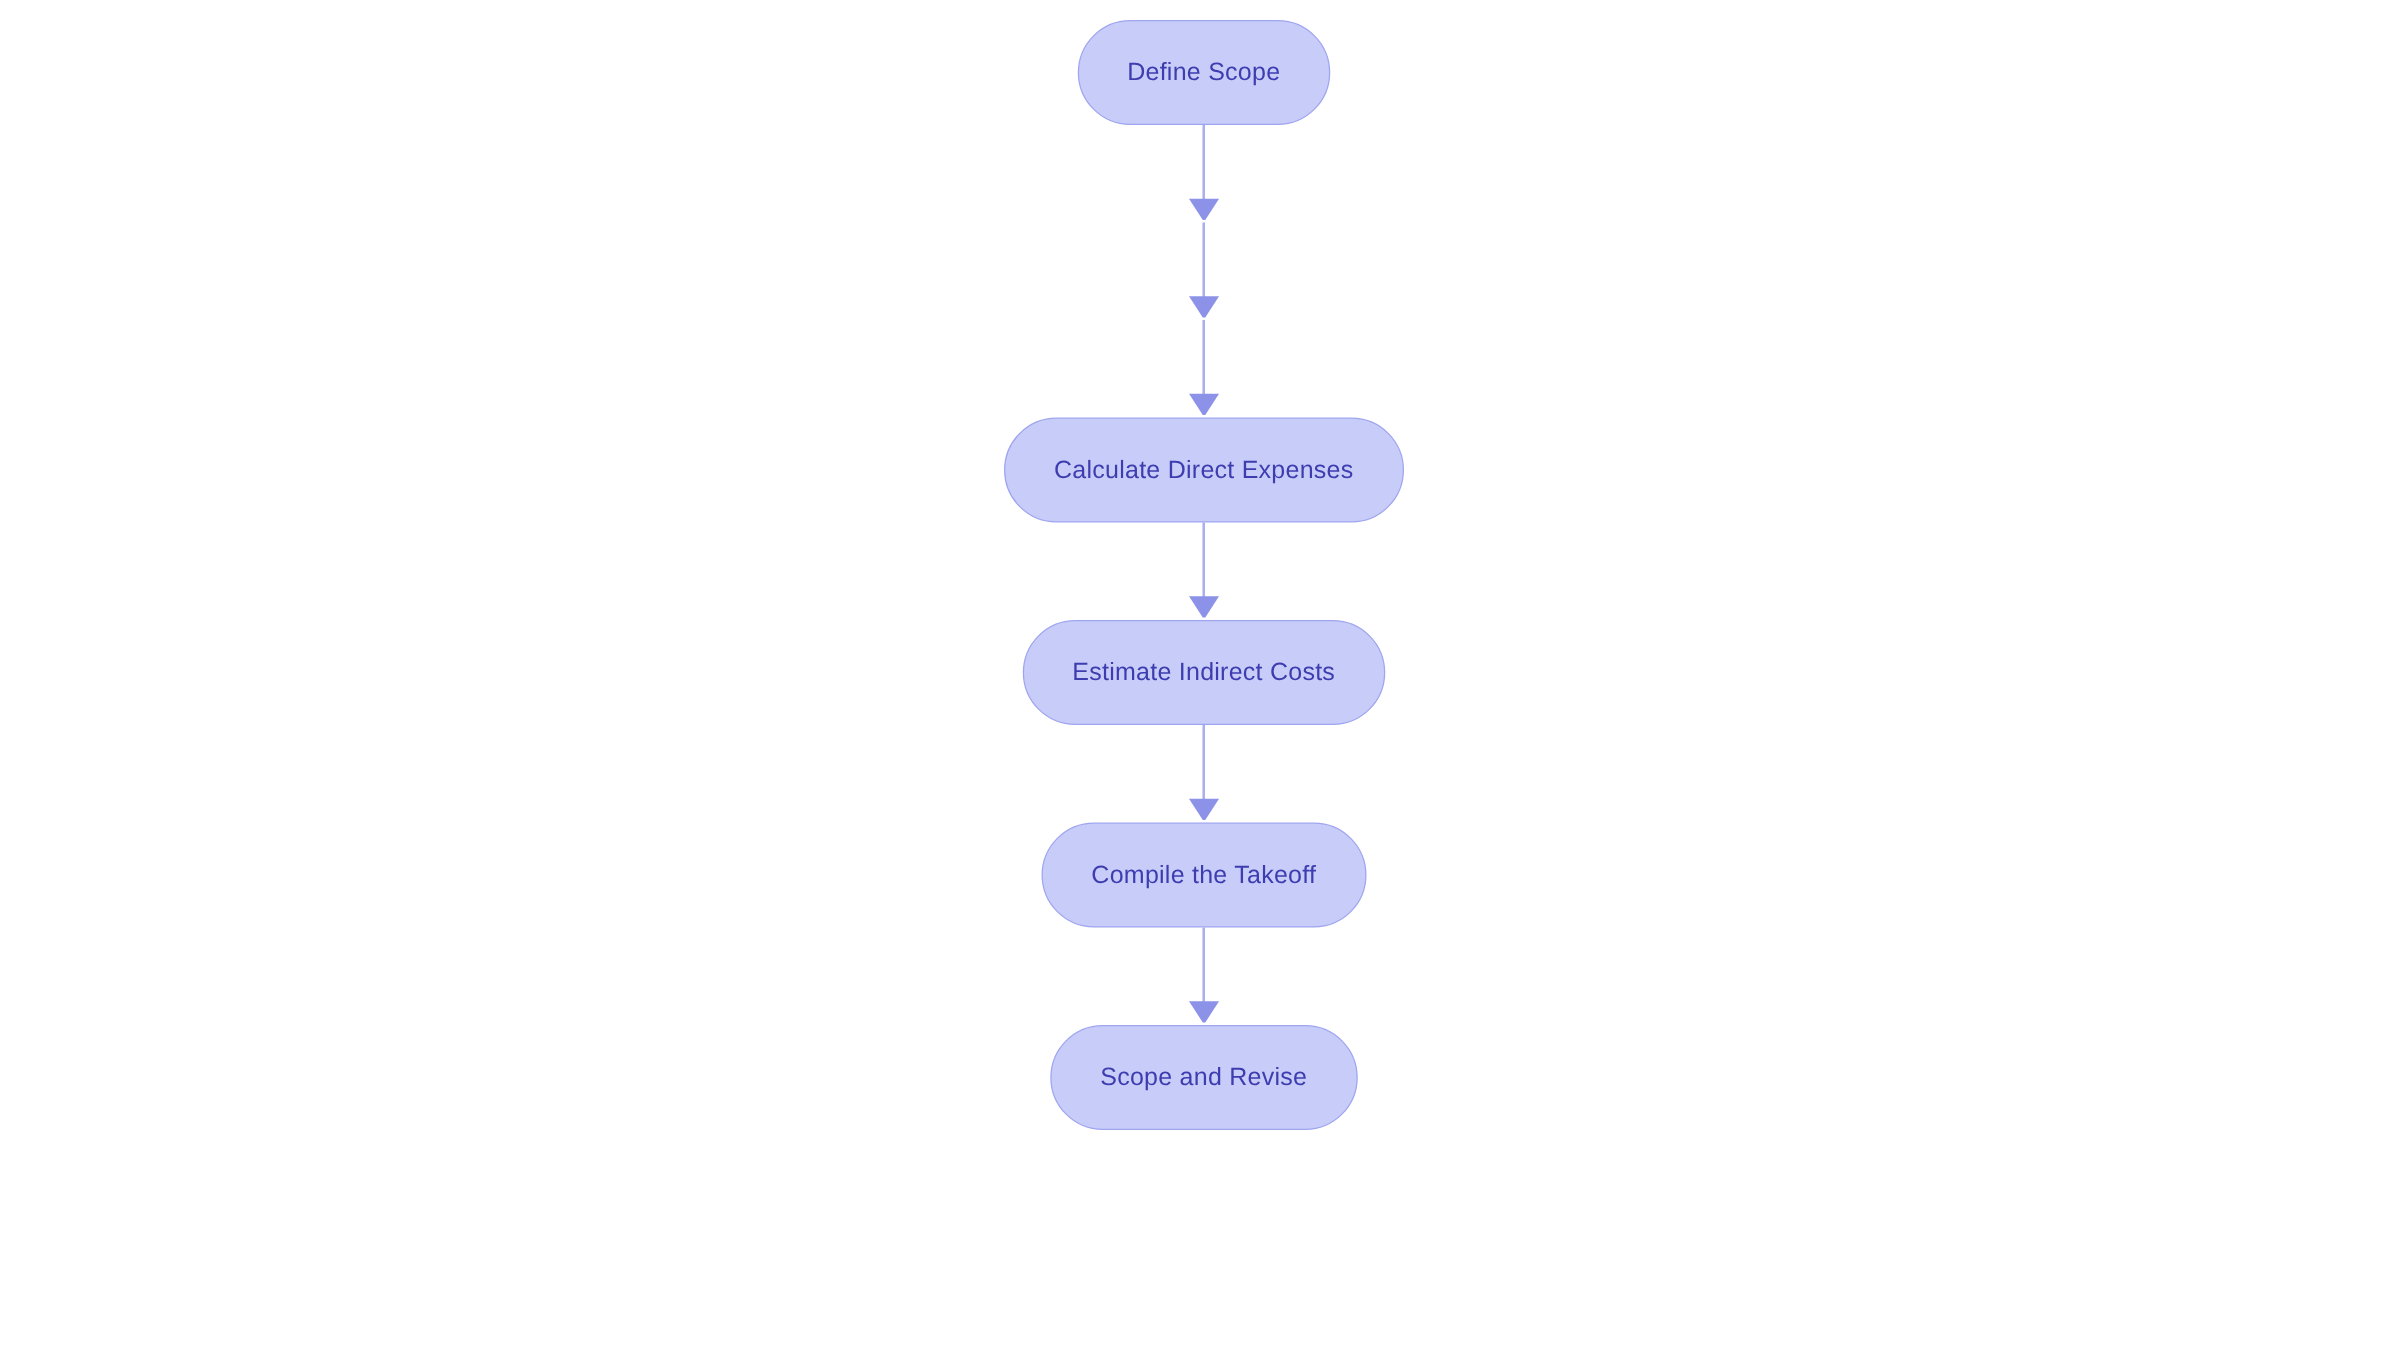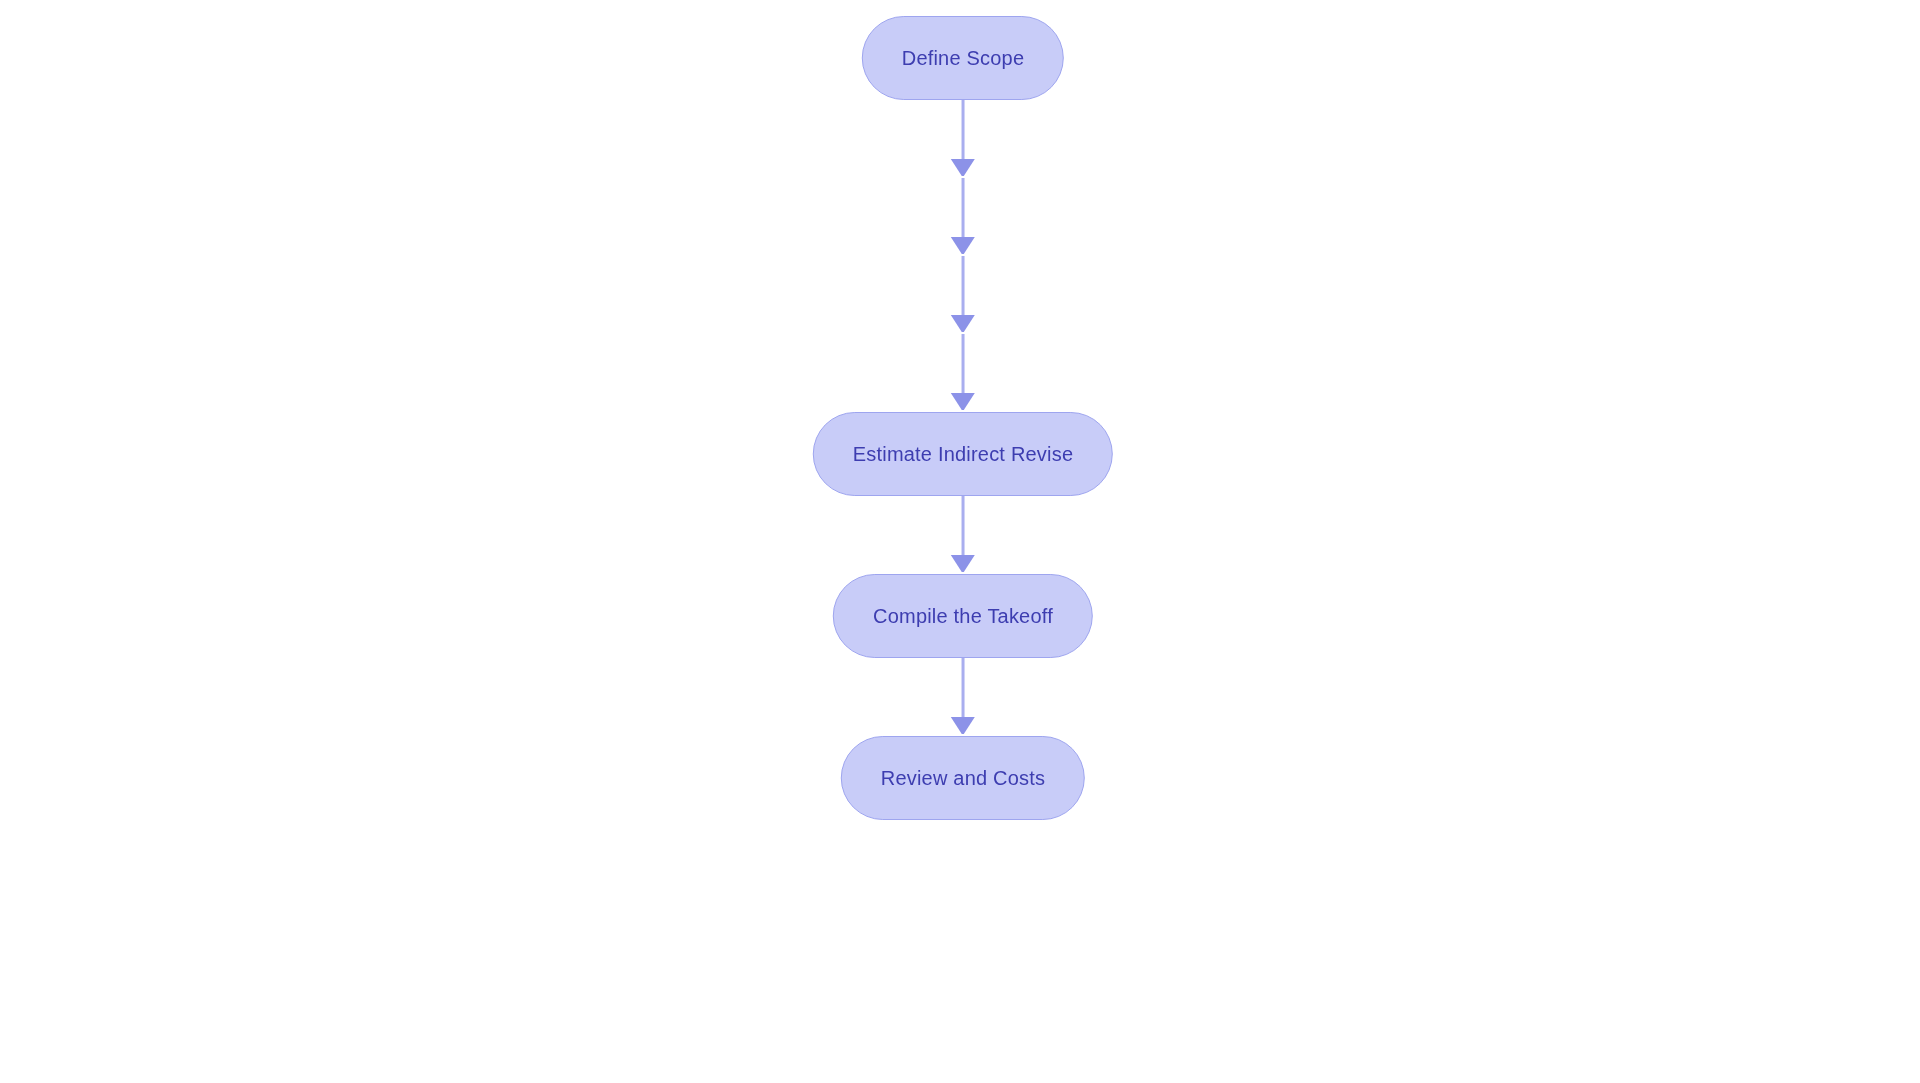--- a/index.html
+++ b/index.html
@@ -95,42 +95,45 @@
       <div class="arrow-shaft"></div>
       <div class="arrow-head"></div>
     </div>
 
 
     <div class="flow-arrow">
       <div class="arrow-shaft"></div>
       <div class="arrow-head"></div>
     </div>
 
+    <div class="flow-node">
+      <span class="node-label">Calculate Direct Expenses</span>
+    </div>
 
     <div class="flow-arrow">
       <div class="arrow-shaft"></div>
       <div class="arrow-head"></div>
     </div>
 
     <div class="flow-node">
-      <span class="node-label">Estimate Indirect Revise</span>
+      <span class="node-label">Estimate Indirect Costs</span>
     </div>
 
     <div class="flow-arrow">
       <div class="arrow-shaft"></div>
       <div class="arrow-head"></div>
     </div>
 
     <div class="flow-node">
       <span class="node-label">Compile the Takeoff</span>
     </div>
 
     <div class="flow-arrow">
       <div class="arrow-shaft"></div>
       <div class="arrow-head"></div>
     </div>
 
     <div class="flow-node">
-      <span class="node-label">Review and Costs</span>
+      <span class="node-label">Scope and Revise</span>
     </div>
 
   </div>
 </div>
 
 </body></html>

